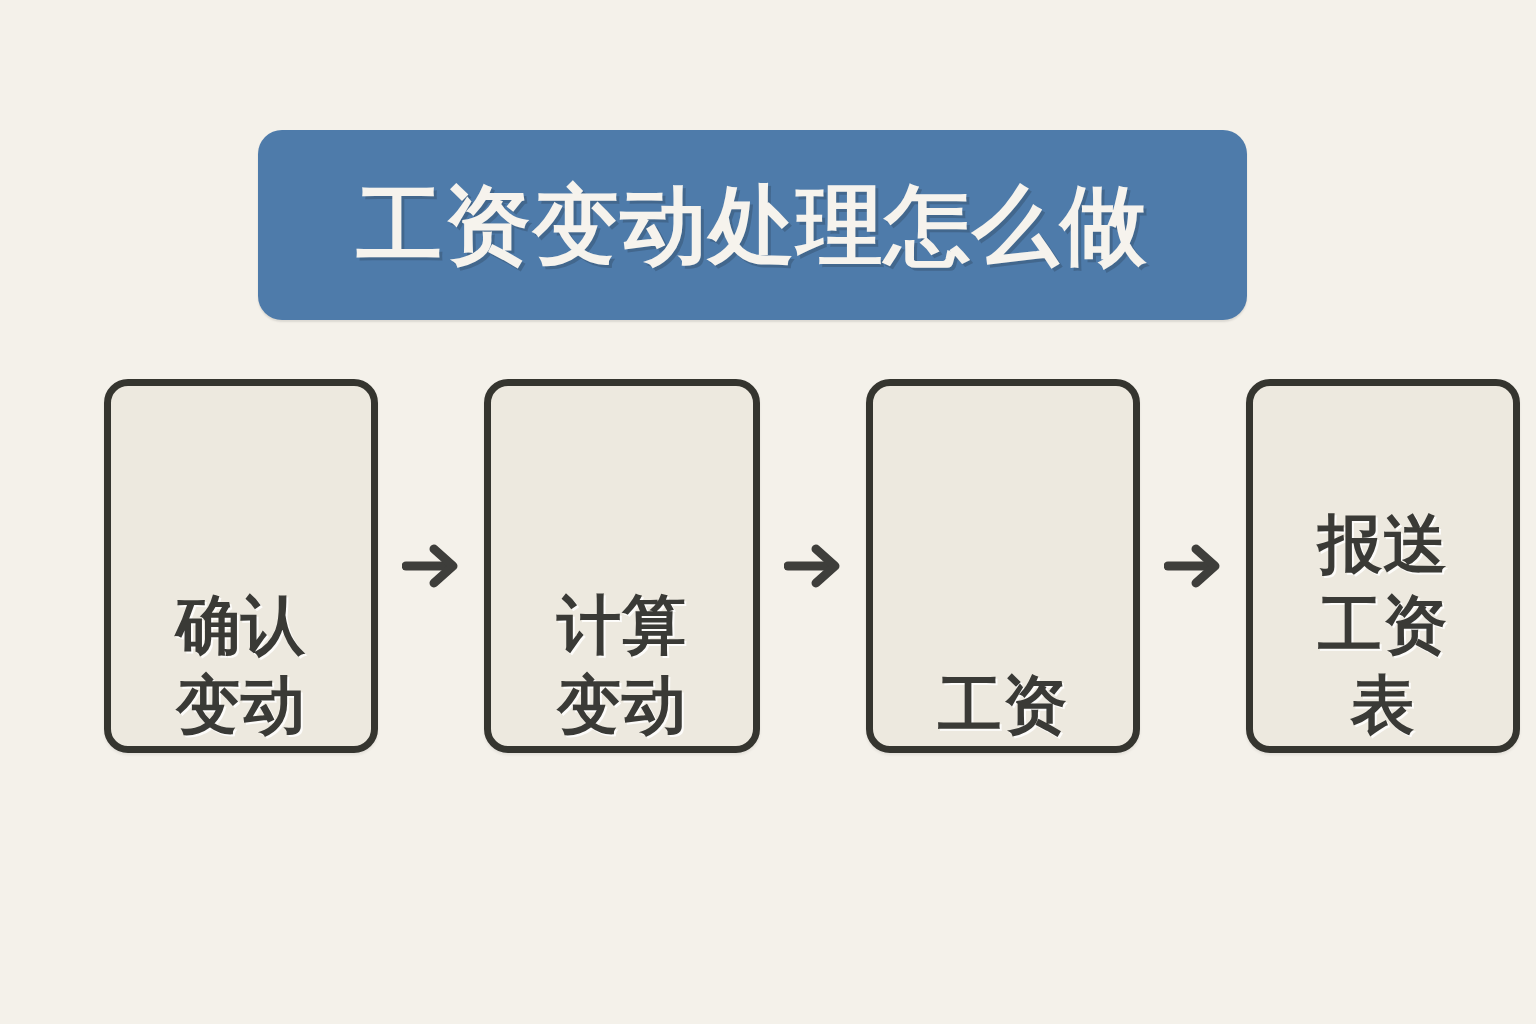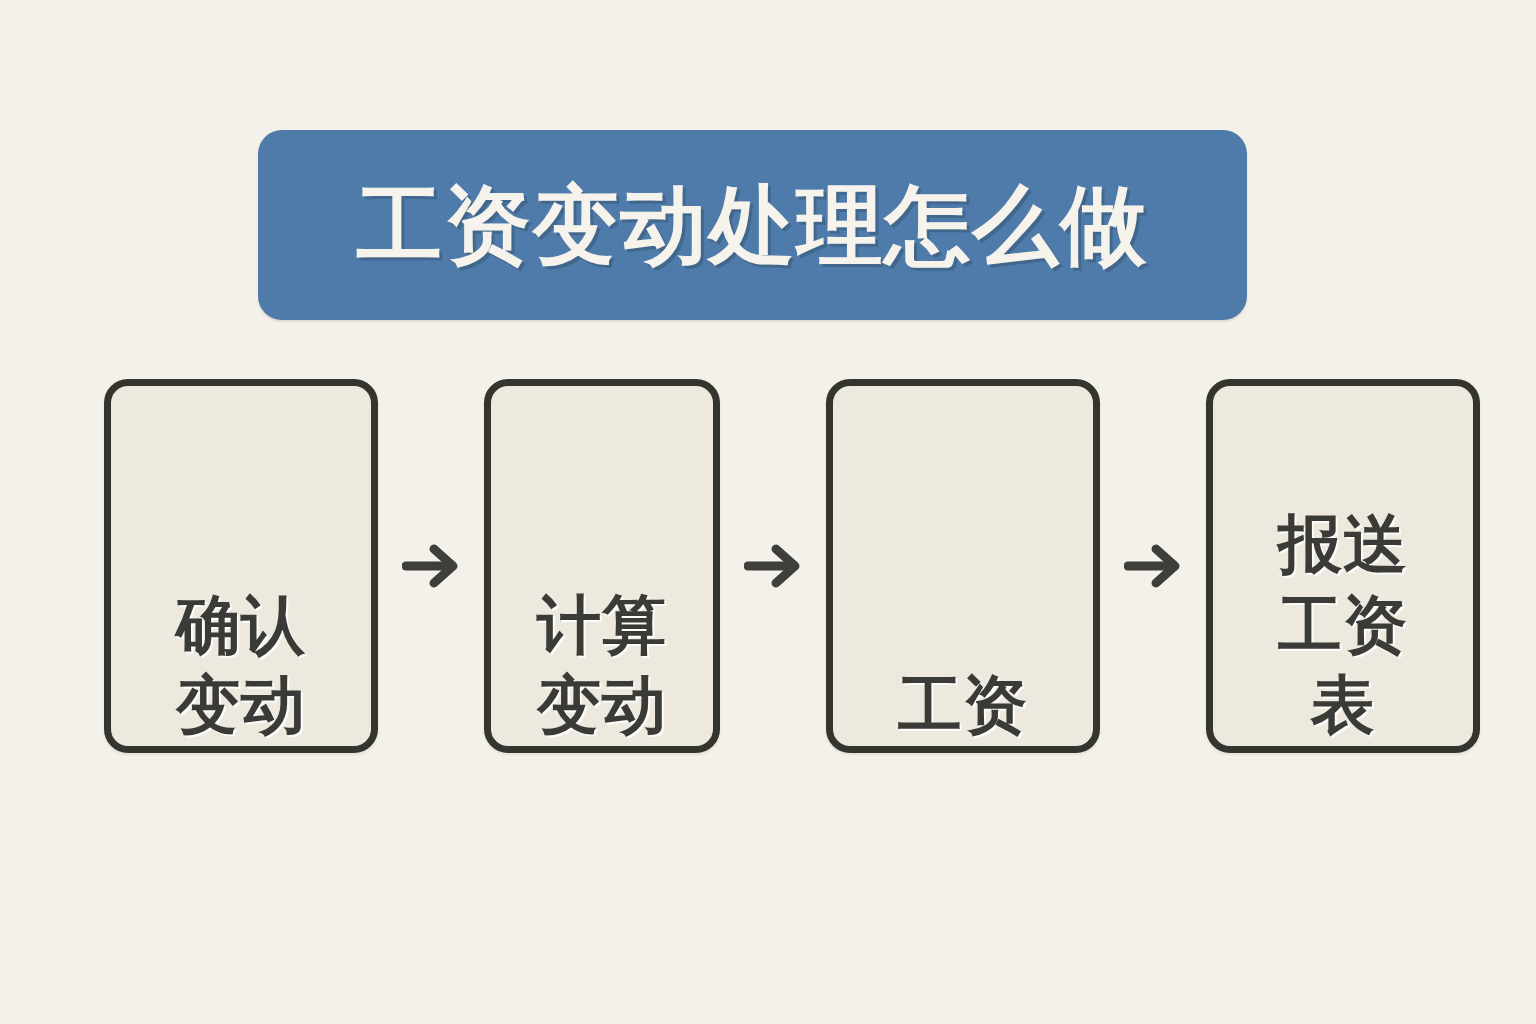--- a/index.html
+++ b/index.html
@@ -73,21 +73,21 @@
     background: #EDE9DF;
     border: 7px solid #35352F;
     border-radius: 24px;
     display: flex;
     flex-direction: column;
     align-items: center;
     justify-content: flex-end;
     box-shadow: 0 2px 3px rgba(0,0,0,0.07);
   }
   .card.narrow {
-    width: 236px;
+    width: 276px;
   }
 
   .card-line {
     color: #3A3A36;
     font-size: 64px;
     font-weight: bold;
     line-height: 1.26;
     letter-spacing: 1px;
     white-space: nowrap;
     text-shadow: 2px 2px 0 rgba(255,255,255,0.85);

